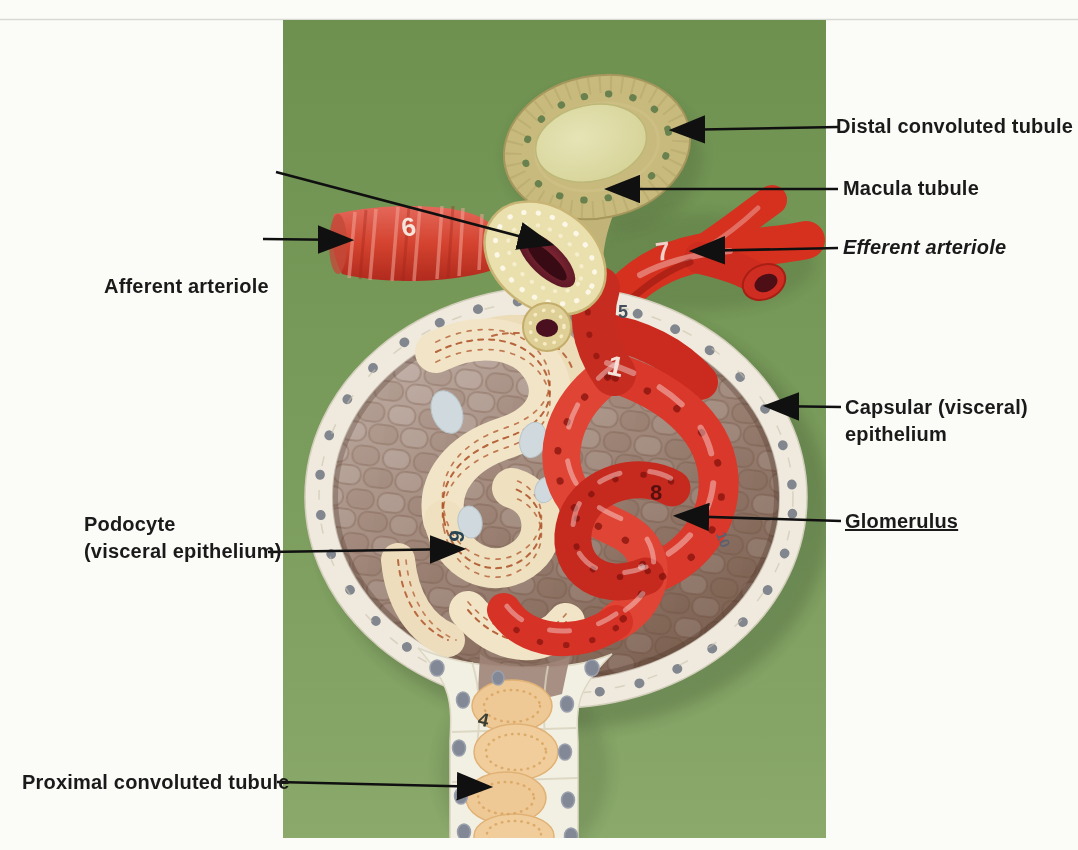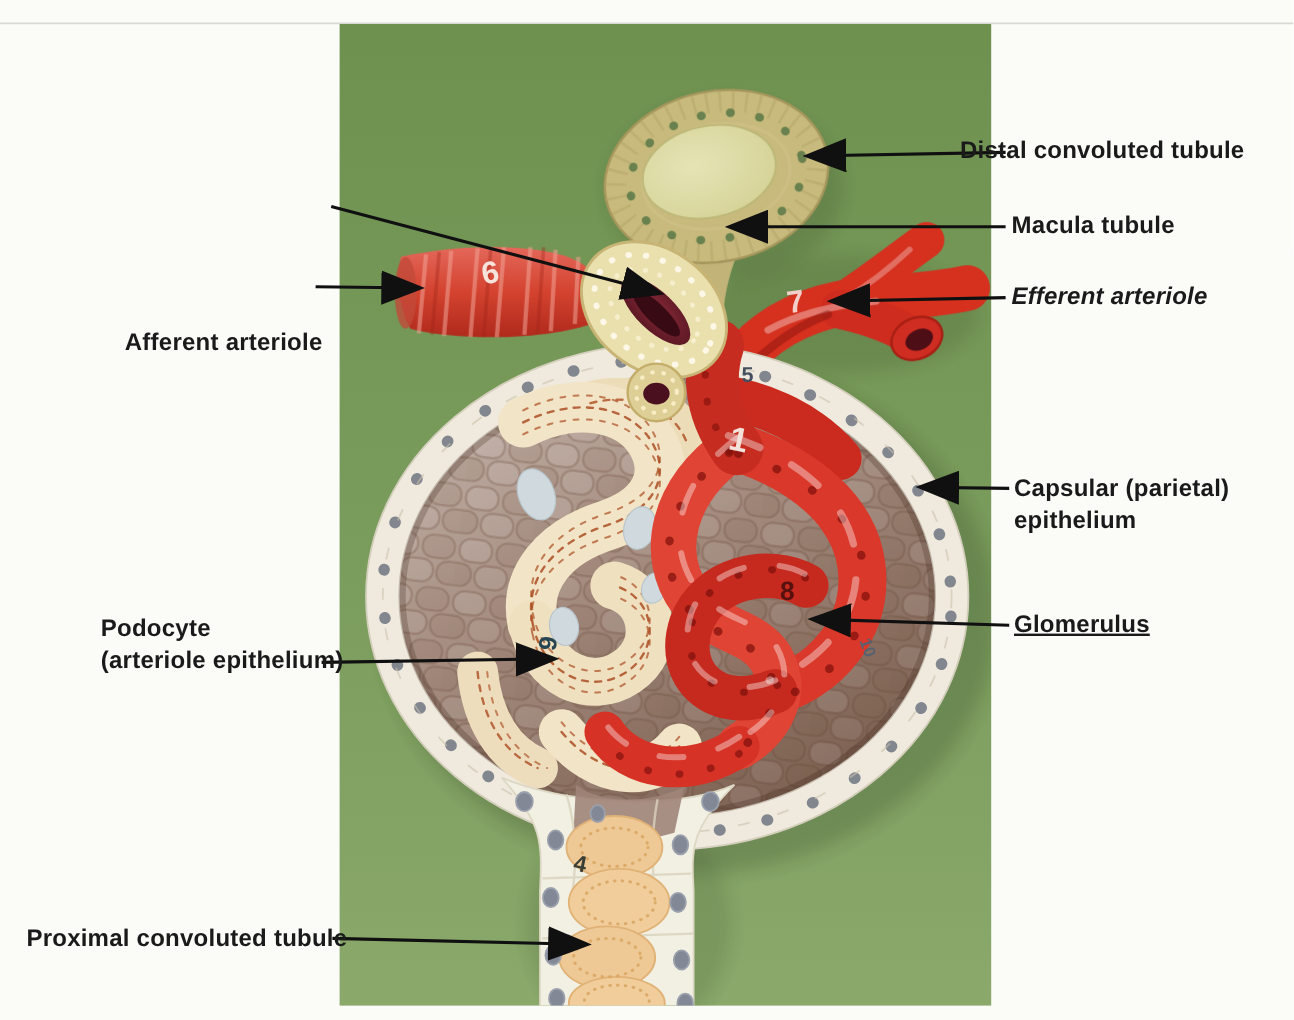--- a/index.html
+++ b/index.html
@@ -251,24 +251,24 @@
     <line x1="276" y1="172" x2="549" y2="244" marker-end="url(#ah)"></line>
     <line x1="263" y1="239" x2="349" y2="240" marker-end="url(#ah)"></line>
     <line x1="838" y1="248" x2="694" y2="251" marker-end="url(#ah)"></line>
     <line x1="841" y1="407" x2="768" y2="406" marker-end="url(#ah)"></line>
     <line x1="841" y1="521" x2="678" y2="516" marker-end="url(#ah)"></line>
     <line x1="268" y1="552" x2="461" y2="549" marker-end="url(#ah)"></line>
     <line x1="277" y1="782" x2="488" y2="787" marker-end="url(#ah)"></line>
   </g>
 </svg>
 
-<div class="lbl" style="left:800px;top:113px;">Distal convoluted tubule</div>
+<div class="lbl" style="left:836px;top:113px;">Distal convoluted tubule</div>
 <div class="lbl" style="left:843px;top:175px;">Macula tubule</div>
 <div class="lbl" style="left:104px;top:226px;margin-top:47px;">Afferent arteriole</div>
 <div class="lbl" style="left:843px;top:234px;font-style:italic;">Efferent arteriole</div>
-<div class="lbl" style="left:845px;top:394px;">Capsular (parietal)
+<div class="lbl" style="left:845px;top:394px;">Capsular (visceral)
 epithelium</div>
 <div class="lbl" style="left:845px;top:508px;text-decoration:underline;">Glomerulus</div>
 <div class="lbl" style="left:84px;top:511px;">Podocyte
-(arteriole epithelium)</div>
+(visceral epithelium)</div>
 <div class="lbl" style="left:22px;top:769px;text-align:center;">Proximal convoluted tubule</div>
 
 </div>
 
 </body></html>

